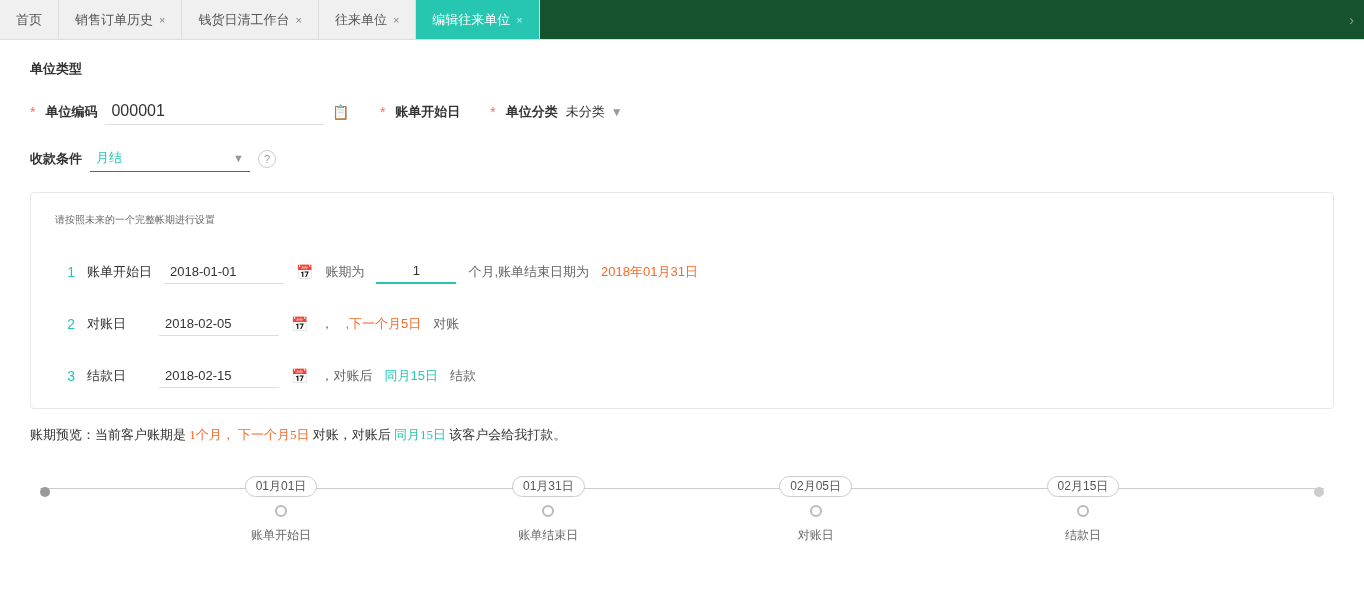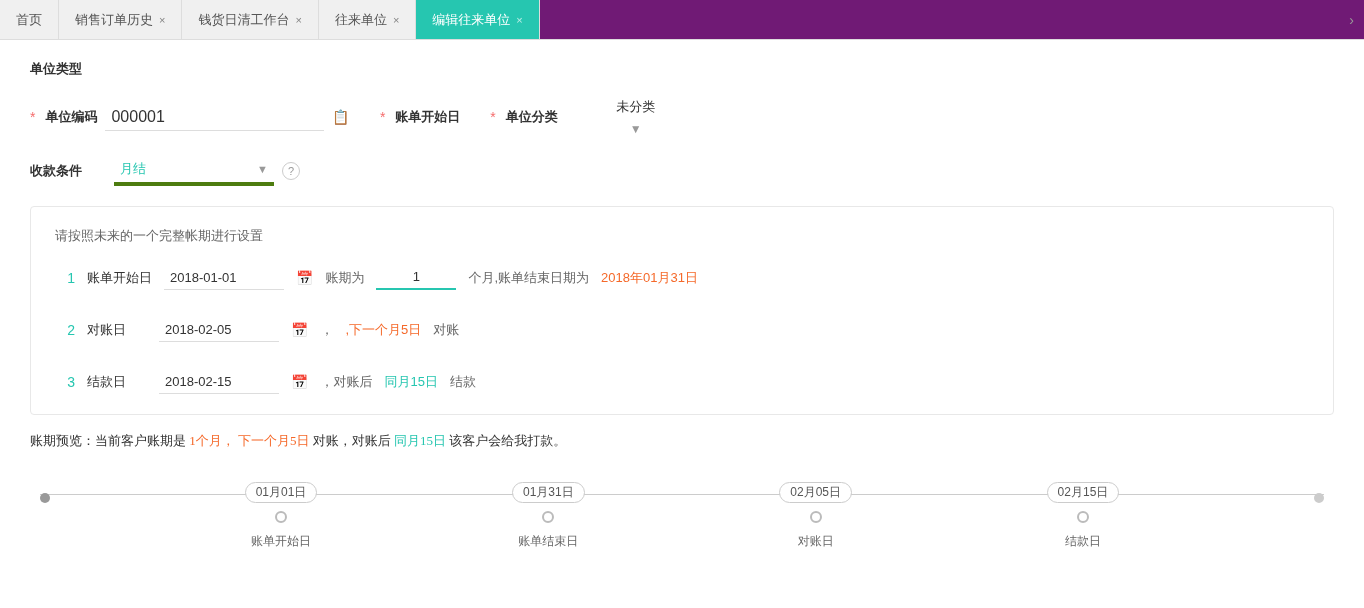--- a/index.html
+++ b/index.html
@@ -2,21 +2,21 @@
 <html><head>
   <meta charset="utf-8">
   <style>
     * { box-sizing: border-box; margin: 0; padding: 0; }
     body { font-family: 'Microsoft YaHei', Arial, sans-serif; font-size: 14px; color: #333; background: #f5f5f5; }
 
     
     .tabs-bar {
       display: flex;
       align-items: stretch;
-      background: #701a75;
+      background: #14532d;
       border-bottom: 1px solid #ddd;
       height: 40px;
     }
     .tab-item {
       display: flex;
       align-items: center;
       padding: 0 16px;
       cursor: pointer;
       font-size: 13px;
       color: #555;
@@ -106,25 +106,24 @@
     .radio-item input[type="radio"] {
       accent-color: #26c6b0;
       cursor: pointer;
     }
 
     
     .select-field {
       display: flex;
       align-items: center;
       gap: 6px;
-      border-bottom: 4px solid #4d7c0f;
+      border-bottom: 1px solid #4d7c0f;
       padding: 4px 6px;
       min-width: 160px;
       cursor: pointer;
-      margin-left: 24px;
     }
     .select-value {
       color: #26c6b0;
       font-size: 13px;
       flex: 1;
     }
     .select-arrow {
       color: #999;
       font-size: 11px;
     }
@@ -146,43 +145,42 @@
       cursor: pointer;
       font-size: 14px;
     }
 
     .classify-select {
       display: flex;
       align-items: center;
       gap: 6px;
       min-width: 140px;
       cursor: pointer;
-      flex-direction: column;
     }
     .classify-value {
       font-size: 13px;
       color: #333;
     }
     .classify-arrow {
       color: #999;
       font-size: 12px;
     }
 
     
     .settings-box {
       border: 1px solid #e8e8e8;
       border-radius: 4px;
       padding: 20px 24px;
       margin-bottom: 16px;
     }
 
     .settings-title {
-      font-size: 13px;
+      font-size: 10px;
       color: #666;
-      margin-bottom: 20px;
+      margin-bottom: 32px;
     }
 
     .setting-row {
       display: flex;
       align-items: center;
       gap: 12px;
       margin-bottom: 28px;
     }
     .setting-row:last-child { margin-bottom: 0; }
 

